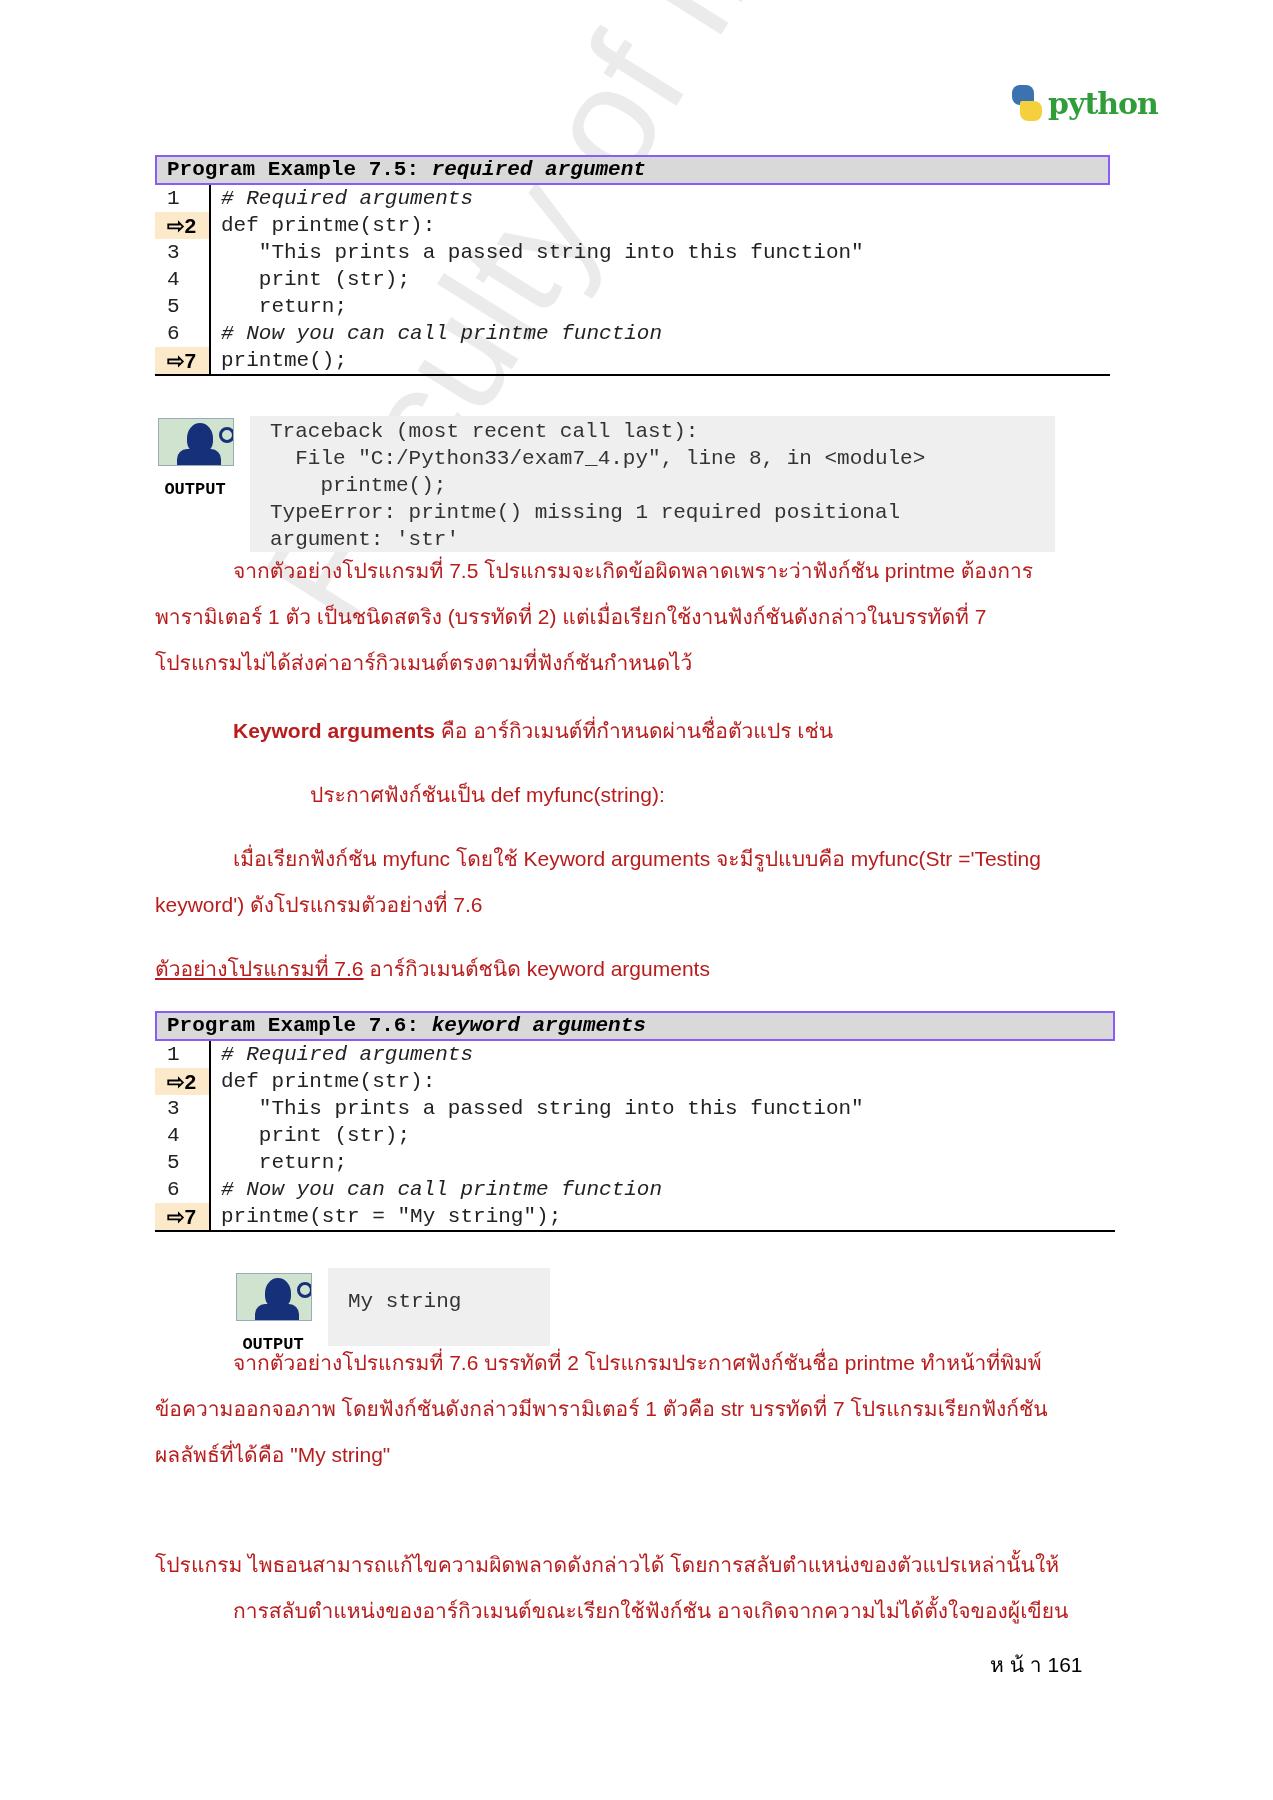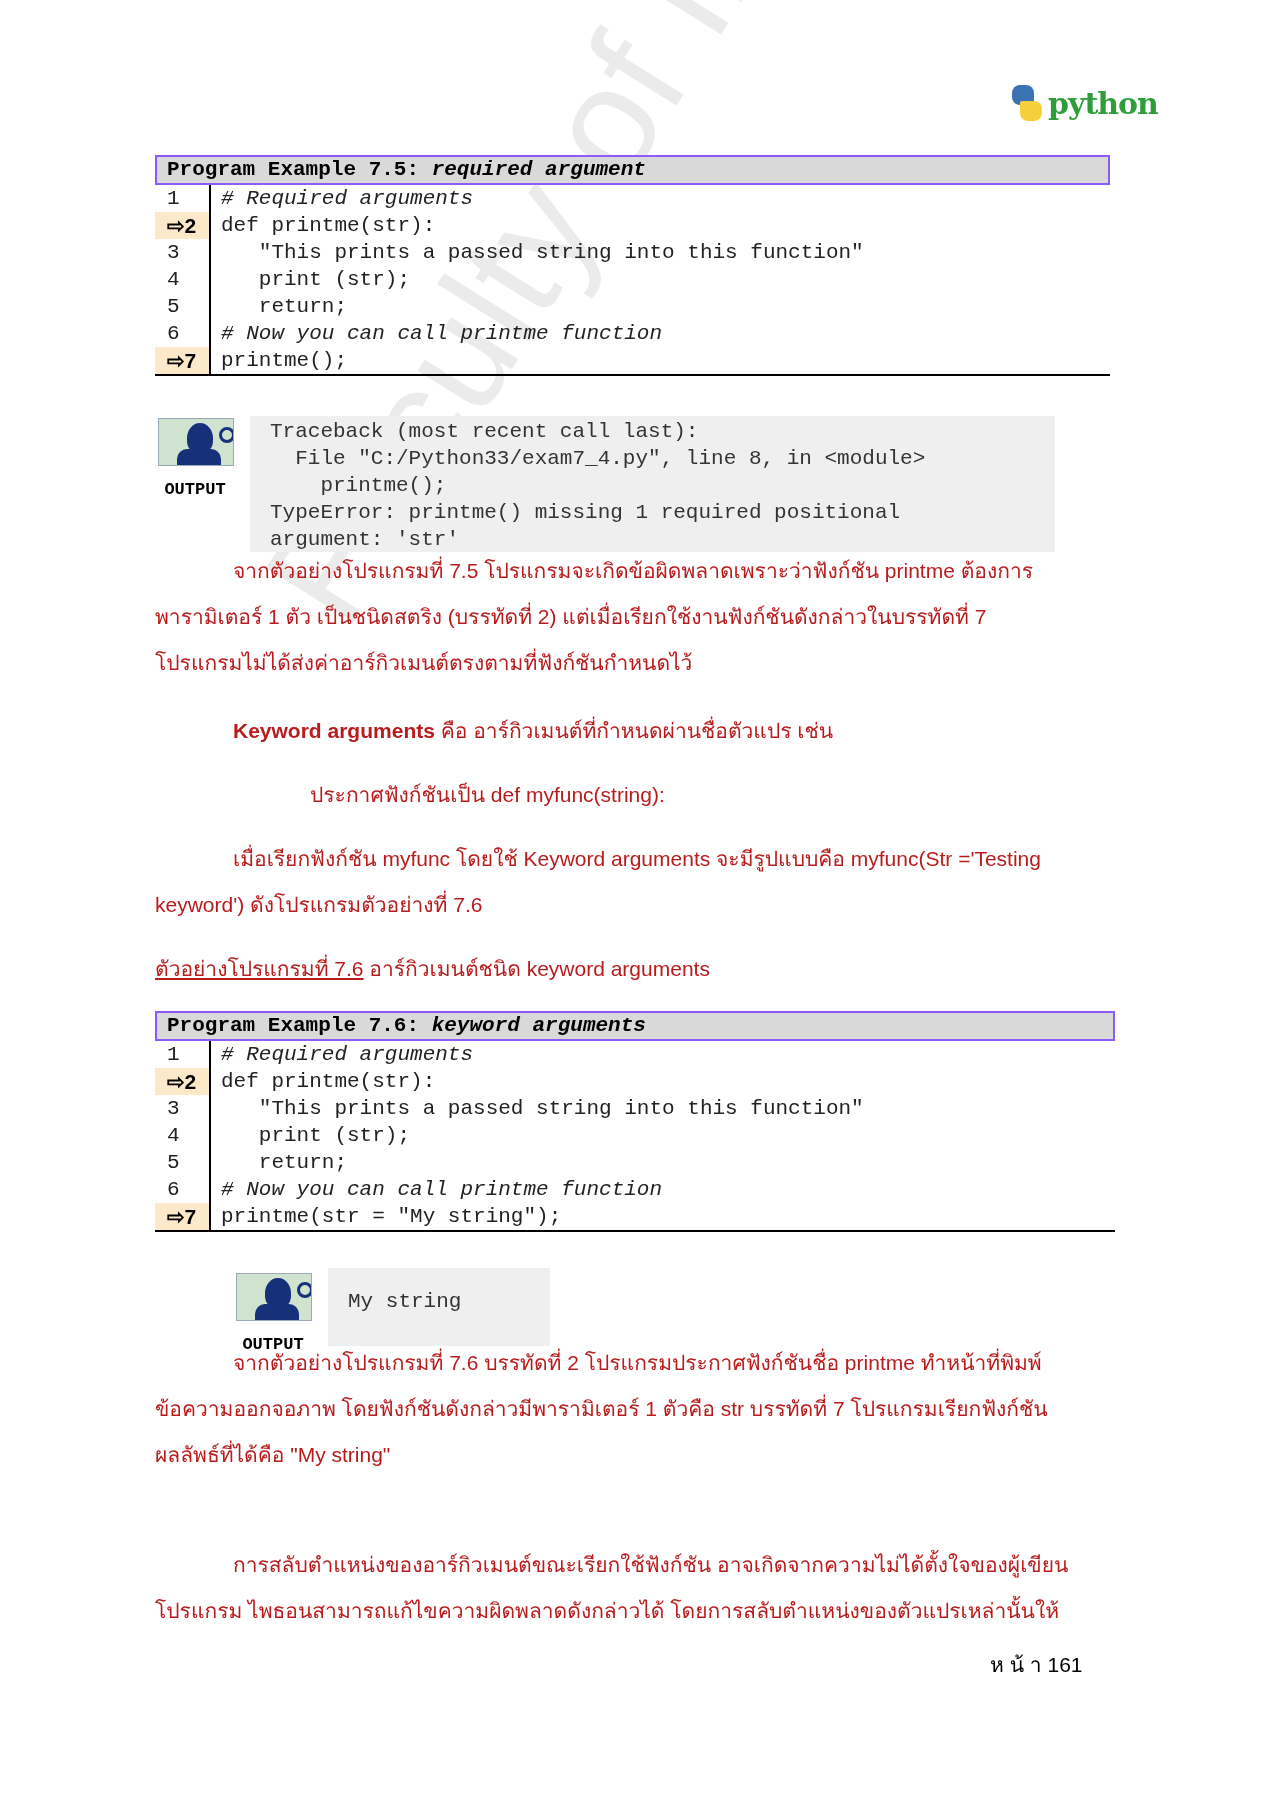--- a/index.html
+++ b/index.html
@@ -168,17 +168,17 @@
 </div>
 <div class="output-box" id="out2" style="left:328px; top:1268px; width:222px; height:78px; padding-top:20px;"><div>My string</div></div>
 
 <div class="para" style="top:1340px;">
   <div class="line indent">จากตัวอย่างโปรแกรมที่ 7.6 บรรทัดที่ 2 โปรแกรมประกาศฟังก์ชันชื่อ printme ทำหน้าที่พิมพ์</div>
   <div class="line">ข้อความออกจอภาพ โดยฟังก์ชันดังกล่าวมีพารามิเตอร์ 1 ตัวคือ str บรรทัดที่ 7 โปรแกรมเรียกฟังก์ชัน</div>
   <div class="line">ผลลัพธ์ที่ได้คือ "My string"</div>
 </div>
 
 <div class="para" style="top:1542px;">
+  <div class="line">โปรแกรม ไพธอนสามารถแก้ไขความผิดพลาดดังกล่าวได้ โดยการสลับตำแหน่งของตัวแปรเหล่านั้นให้</div>
   <div class="line indent">การสลับตำแหน่งของอาร์กิวเมนต์ขณะเรียกใช้ฟังก์ชัน อาจเกิดจากความไม่ได้ตั้งใจของผู้เขียน</div>
-  <div class="line">โปรแกรม ไพธอนสามารถแก้ไขความผิดพลาดดังกล่าวได้ โดยการสลับตำแหน่งของตัวแปรเหล่านั้นให้</div>
 </div>
 
 <div class="page-num">ห น้ า  161</div>
 
 </body></html>

